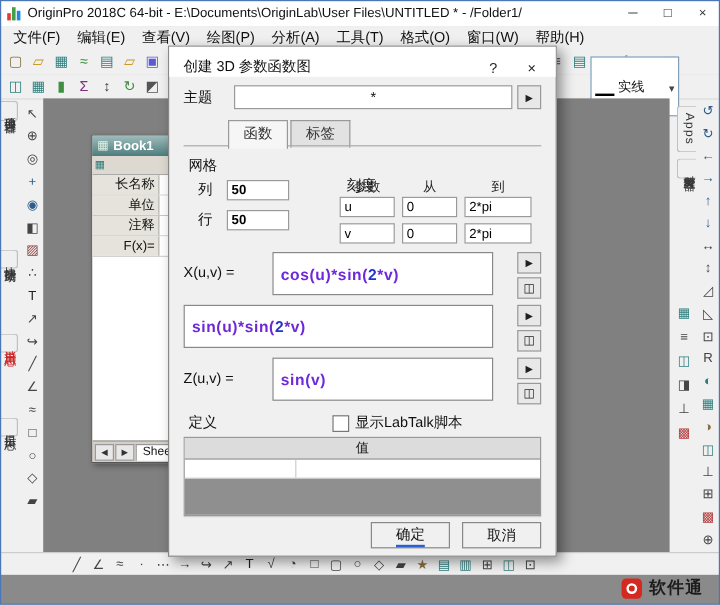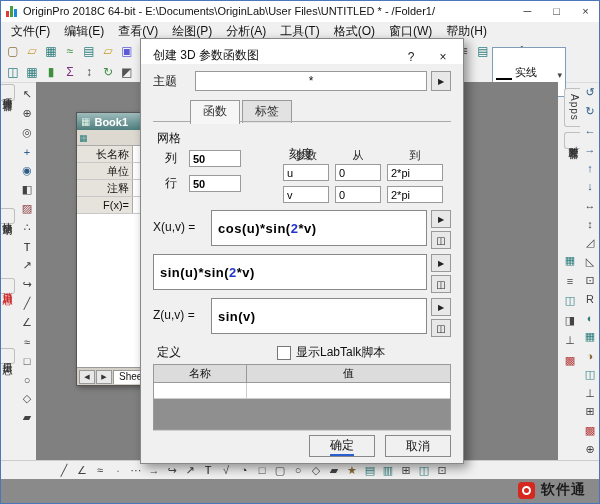--- a/index.html
+++ b/index.html
@@ -100,25 +100,25 @@
   .txt{box-sizing:border-box;height:17px;border:1px solid #9a9a9a;background:#fff;font-size:11px;padding:0 3px;
        font-family:"Liberation Sans","DejaVu Sans",sans-serif;}
   .mesh-in{width:52px;font-weight:bold;}
   .scale-title{position:absolute;top:24px;left:136px;}
   .scale-headers{position:absolute;top:26px;left:130px;display:flex;gap:6px;font-size:11px;color:#222;}
   .sh1{width:46px;text-align:center;}.sh2{width:46px;text-align:center;}.sh3{width:56px;text-align:center;}
   .scale-rows{position:absolute;top:42px;left:130px;display:flex;flex-direction:column;gap:5px;}
   .srow{display:flex;gap:6px;}
   .sc-param{width:46px;}.sc-from{width:46px;}.sc-to{width:56px;}
   .funcs{position:absolute;top:88px;left:0;right:0;display:flex;flex-direction:column;gap:8px;}
-  .frow{display:flex;align-items:flex-start;height:36px;}
+  .frow{display:flex;align-items:flex-start;height:36px;gap:16px;}
   .flabel{width:58px;padding-top:10px;font-size:12px;}
   .fbox{flex:1;height:34px;border:1px solid #888;background:#fff;display:flex;align-items:center;padding-left:6px;
         font-size:13px;font-weight:bold;letter-spacing:.5px;}
-  .fp.red{color:#000000;}
+  .fp.red{color:#6d28d9;}
   .fp.blue{color:#2233cc;}
   .fbtns{width:20px;margin-left:4px;display:flex;flex-direction:column;gap:3px;align-items:center;}
   .fsmall{width:18px;height:16px;border:1px solid #999;background:#e8e8e8;display:flex;align-items:center;
           justify-content:center;font-size:8px;color:#222;}
   .fsmall.builder{font-size:10px;}
   .def-row{position:absolute;top:222px;left:4px;right:0;display:flex;align-items:center;}
   .cb{width:12px;height:12px;border:1px solid #777;background:#fff;margin:0 5px 0 96px;}
   .def-table{position:absolute;top:242px;left:0;right:0;border:1px solid #999;background:#fff;}
   .tbl-head{display:flex;height:17px;background:#dcdcdc;border-bottom:1px solid #999;align-items:center;font-size:11px;}
   .th1{width:92px;text-align:center;border-right:1px solid #999;align-self:stretch;line-height:17px;}
@@ -376,21 +376,20 @@
             </div>
           </div>
         </div>
       <div class="def-row">
         <span>定义</span>
         <span class="cb"></span>
         <span>显示LabTalk脚本</span>
       </div>
       <div class="def-table">
         <div class="tbl-head">
-          <span class="th1">名称</span>
           <span class="th2">值</span>
         </div>
         <div class="tbl-row">
           <span class="tc1"></span>
           <span></span>
         </div>
         <div class="tbl-gray"></div>
       </div>
     </div>
     <div class="btn-sep"></div>

